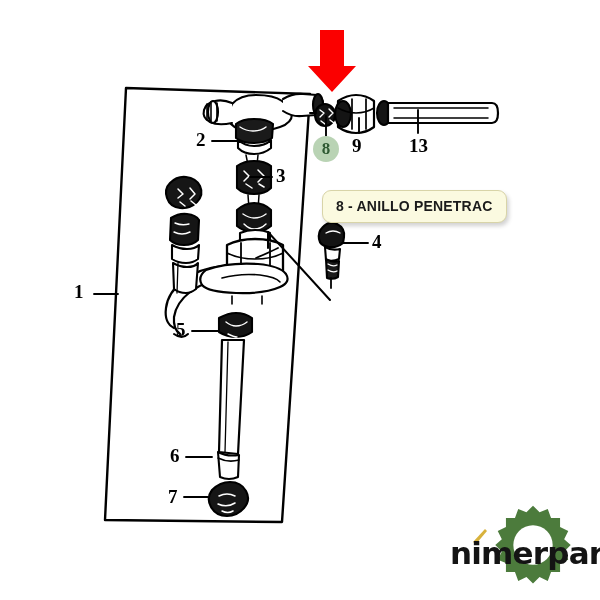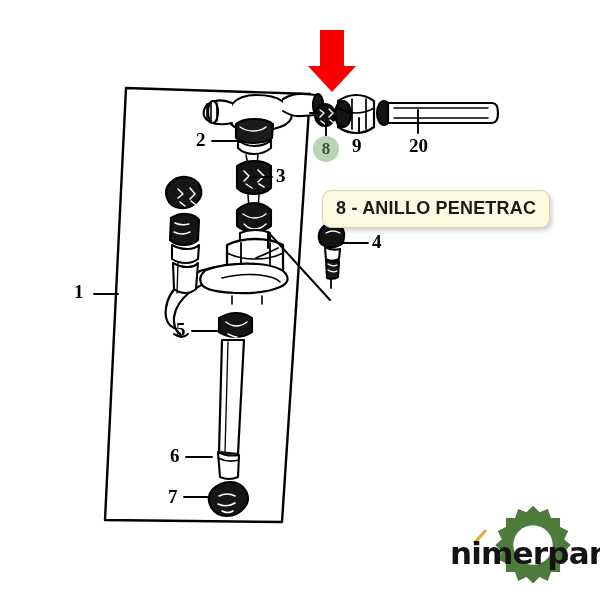--- a/index.html
+++ b/index.html
@@ -62,21 +62,21 @@
   
   .tooltip {
     position: absolute;
     background: #fbfae0;
     border: 1px solid #d8d4a8;
     border-radius: 9px;
     box-shadow: 2px 3px 4px rgba(0,0,0,0.18);
     padding: 7px 13px 8px 13px;
     box-sizing: border-box;
     font-family: "Liberation Sans", sans-serif;
-    font-size: 18px;
+    font-size: 14px;
     font-weight: 700;
     color: #1b1b1b;
     letter-spacing: 0.2px;
     white-space: nowrap;
   }
 
   
   .logo {
     position: absolute;
     width: 160px;
@@ -227,21 +227,21 @@
   </svg>
 
   <div class="callout" style="left:74px;  top:282px;">1</div>
   <div class="callout" style="left:196px; top:130px;">2</div>
   <div class="callout" style="left:276px; top:166px;">3</div>
   <div class="callout" style="left:372px; top:232px;">4</div>
   <div class="callout" style="left:176px; top:320px;">5</div>
   <div class="callout" style="left:170px; top:446px;">6</div>
   <div class="callout" style="left:168px; top:487px;">7</div>
   <div class="callout" style="left:352px; top:136px;">9</div>
-  <div class="callout" style="left:409px; top:136px;">20</div>
+  <div class="callout" style="left:409px; top:136px;">13</div>
 
   <div class="badge" style="left:313px; top:136px;">8</div>
 
   <svg class="layer" viewBox="0 0 600 600">
     <path d="M 320,30 L 344,30 L 344,66 L 356,66 L 332,92 L 308,66 L 320,66 Z" fill="#fb0000"></path>
   </svg>
 
   <div class="tooltip" style="left:322px; top:190px;">8 - ANILLO PENETRAC</div>
 
   <div class="logo" style="left:448px; top:502px;">

